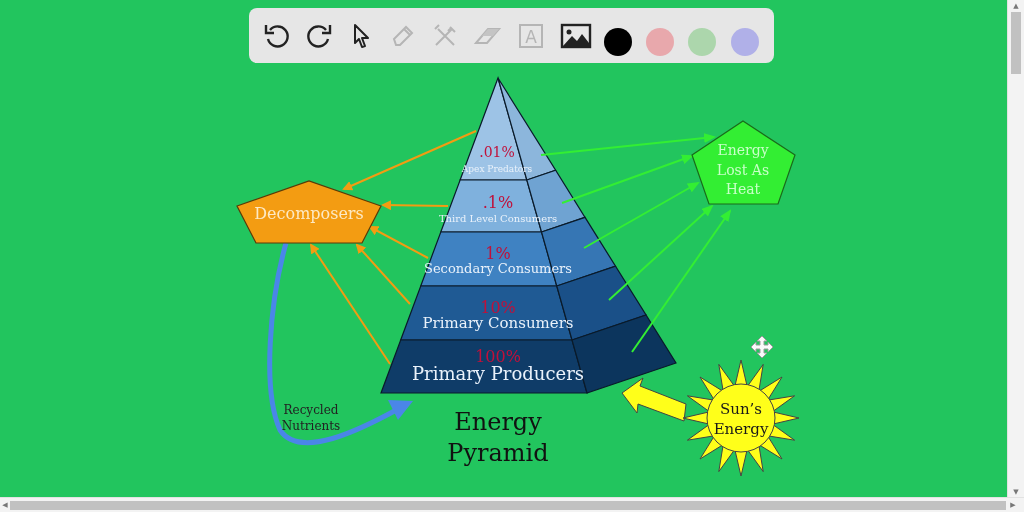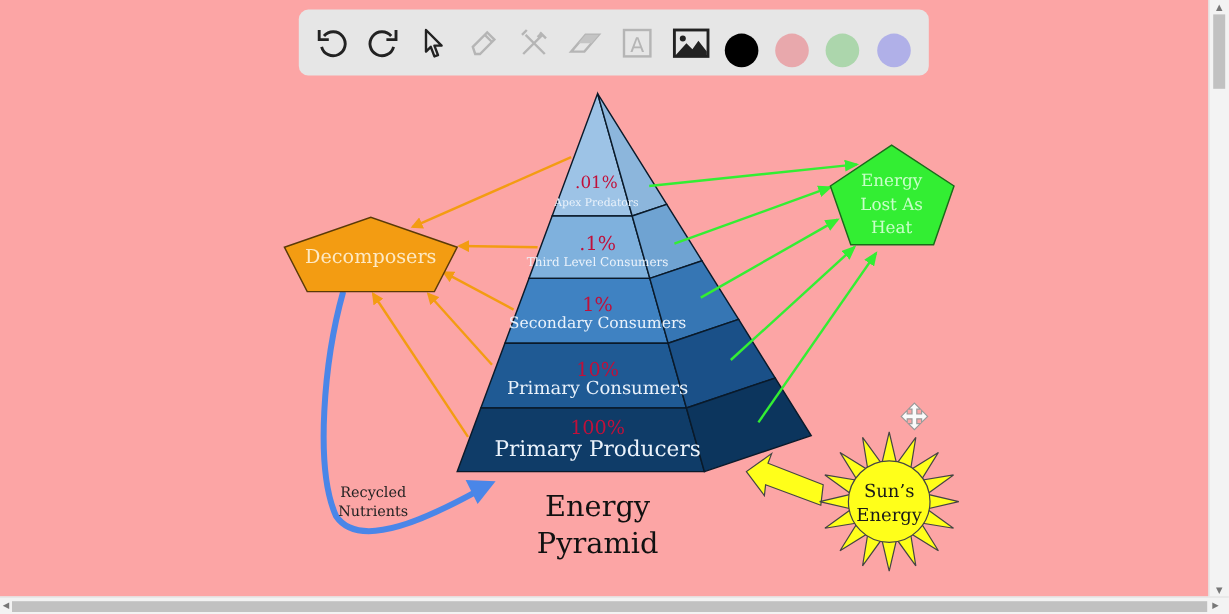--- a/index.html
+++ b/index.html
@@ -1,17 +1,17 @@
 <!DOCTYPE html>
 <html><head>
 <meta charset="utf-8">
 <style>
   html, body { margin:0; padding:0; }
   body { width:1024px; height:512px; position:relative; overflow:hidden; background:#ffffff; font-family:"DejaVu Serif", serif; }
-  .canvas { position:absolute; left:0; top:0; width:1008px; height:498px; background:#fca5a5; }
+  .canvas { position:absolute; left:0; top:0; width:1008px; height:498px; background:#22c55e; }
   .toolbar { position:absolute; left:249px; top:8px; width:525px; height:55px; background:#e6e6e6; border-radius:8px; display:flex; align-items:center; }
   .tool { position:absolute; top:12px; width:32px; height:32px; display:flex; align-items:center; justify-content:center; cursor:pointer; }
   .swatch { position:absolute; top:20px; width:28px; height:28px; border-radius:50%; cursor:pointer; }
   .vscroll { position:absolute; right:0; top:0; width:16px; height:498px; background:#f3f3f3; border-left:1px solid #e2e2e2; }
   .vthumb { position:absolute; left:3px; top:12px; width:10px; height:62px; background:#c1c1c1; }
   .vbtn { position:absolute; left:0; width:16px; height:12px; font-size:7px; color:#777; text-align:center; line-height:12px; font-family:"DejaVu Sans", sans-serif; }
   .hscroll { position:absolute; left:0; bottom:0; width:1024px; height:14px; background:#f3f3f3; border-top:1px solid #e2e2e2; }
   .hthumb { position:absolute; left:10px; top:3px; width:996px; height:9px; background:#c1c1c1; }
   .hbtn { position:absolute; top:1px; width:10px; height:12px; font-size:7px; color:#777; text-align:center; line-height:12px; font-family:"DejaVu Sans", sans-serif; }
   svg text { font-family:"DejaVu Serif", serif; }

